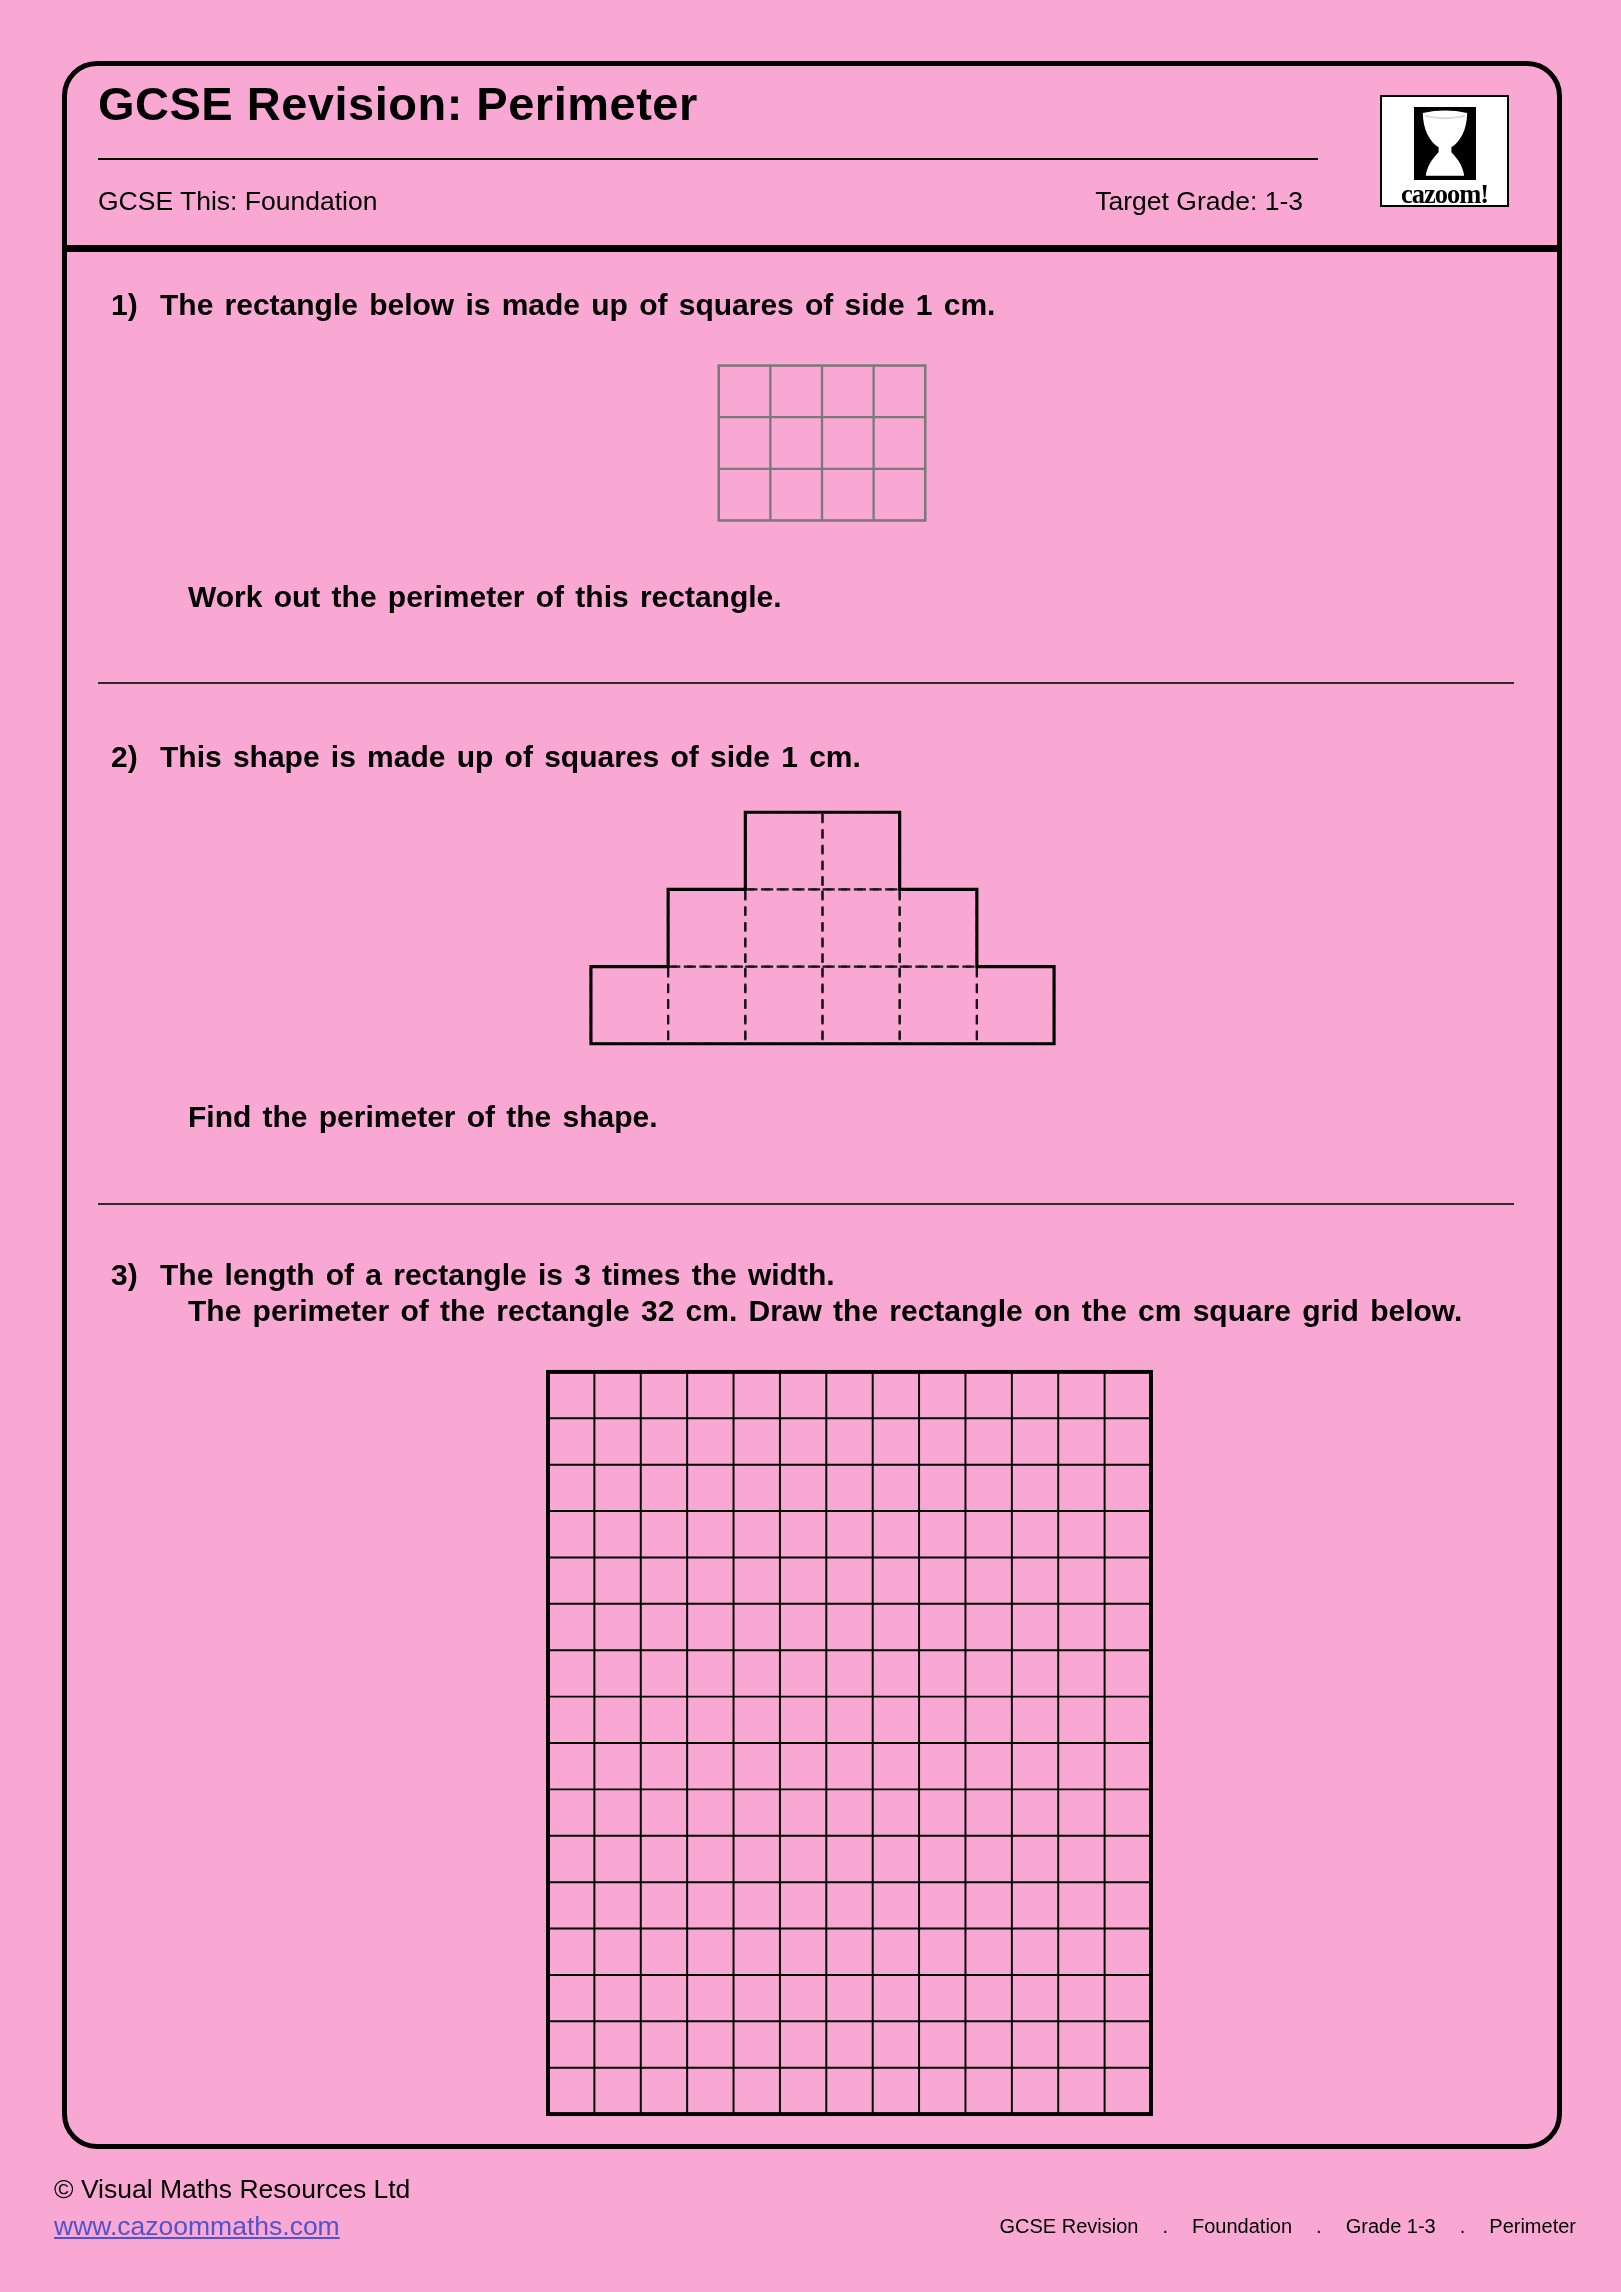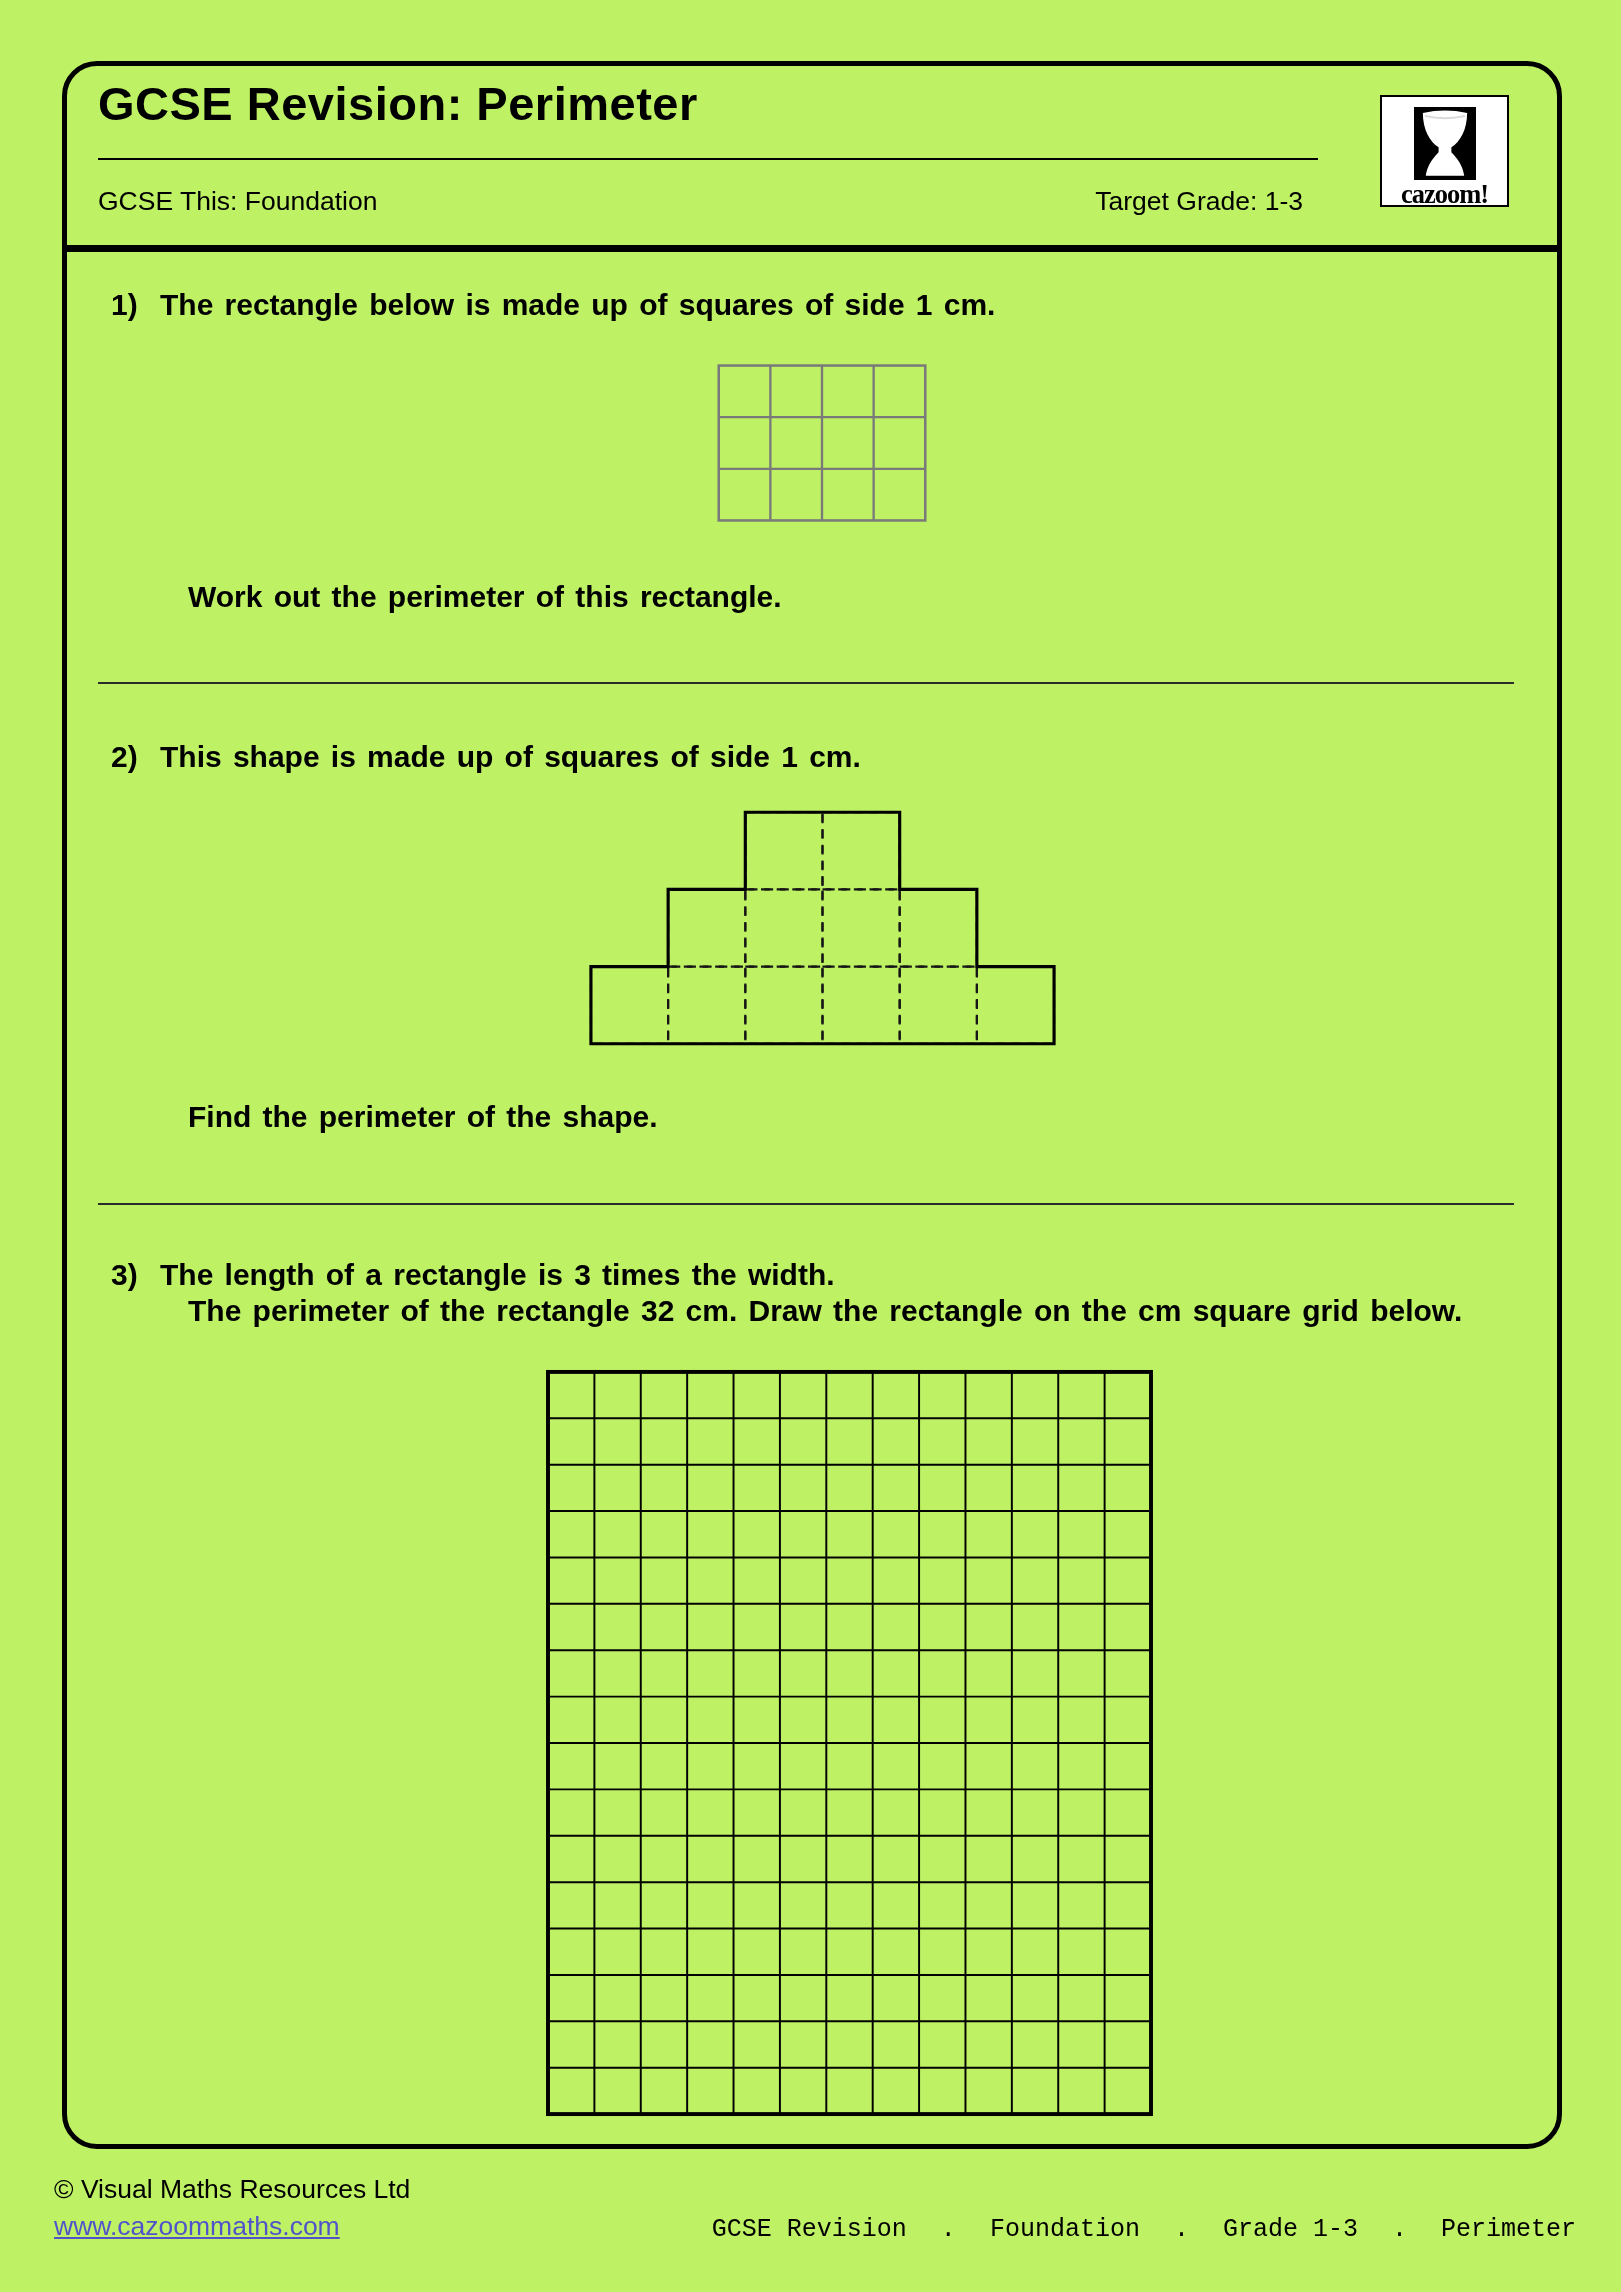--- a/index.html
+++ b/index.html
@@ -1,17 +1,17 @@
 <!DOCTYPE html>
 <html><head>
 <meta charset="utf-8">
 <style>
   html,body{margin:0;padding:0;background:#fff;}
   body{width:1621px;height:2293px;position:relative;font-family:"Liberation Sans",sans-serif;color:#000;}
-  .page{position:absolute;inset:0;background:#bef264;}
+  .page{position:absolute;inset:0;background:#f9a8d4;}
 
   
   .border-box{position:absolute;left:62px;top:61px;width:1500px;height:2088px;
     border:5.9px solid #000;border-radius:35px;box-sizing:border-box;}
   .header-divider{position:absolute;left:65px;top:245px;width:1494px;height:6.9px;background:#000;}
 
   .title{position:absolute;left:98px;top:76px;font-size:47px;font-weight:bold;letter-spacing:0.5px;}
   .title-rule{position:absolute;left:98px;top:158px;width:1220px;height:2px;background:#000;}
   .tier{position:absolute;left:98px;top:186px;font-size:26.5px;}
   .target{position:absolute;right:318px;top:186px;font-size:26.5px;}
@@ -28,21 +28,21 @@
   .qline{position:absolute;font-size:30px;font-weight:bold;line-height:39px;word-spacing:2.9px;white-space:nowrap;}
   .qnum{position:absolute;left:111px;top:0;}
   .qbody{position:absolute;left:160px;top:0;}
   .qprompt{position:absolute;left:160px;font-size:30px;font-weight:bold;word-spacing:2.9px;white-space:nowrap;margin-left:28px;}
   .figure{position:absolute;}
   .divider{position:absolute;left:98px;width:1416px;height:2px;background:#2b2b2b;}
 
   
   .footer-copy{position:absolute;left:54px;top:2174px;font-size:26.5px;}
   .footer-link{position:absolute;left:54px;top:2211px;font-size:26.5px;color:#5252cb;text-decoration:underline;}
-  .breadcrumb{position:absolute;right:45px;top:2215px;font-size:25px;display:flex;gap:34px;align-items:baseline;font-family:Liberation Mono, monospace;}
+  .breadcrumb{position:absolute;right:45px;top:2215px;font-size:20px;display:flex;gap:24px;align-items:baseline;}
 </style>
 </head>
 <body>
 
 <div class="page">
 
   <div class="border-box"></div>
 
   <div class="title">GCSE Revision: Perimeter</div>
   <div class="title-rule"></div>

